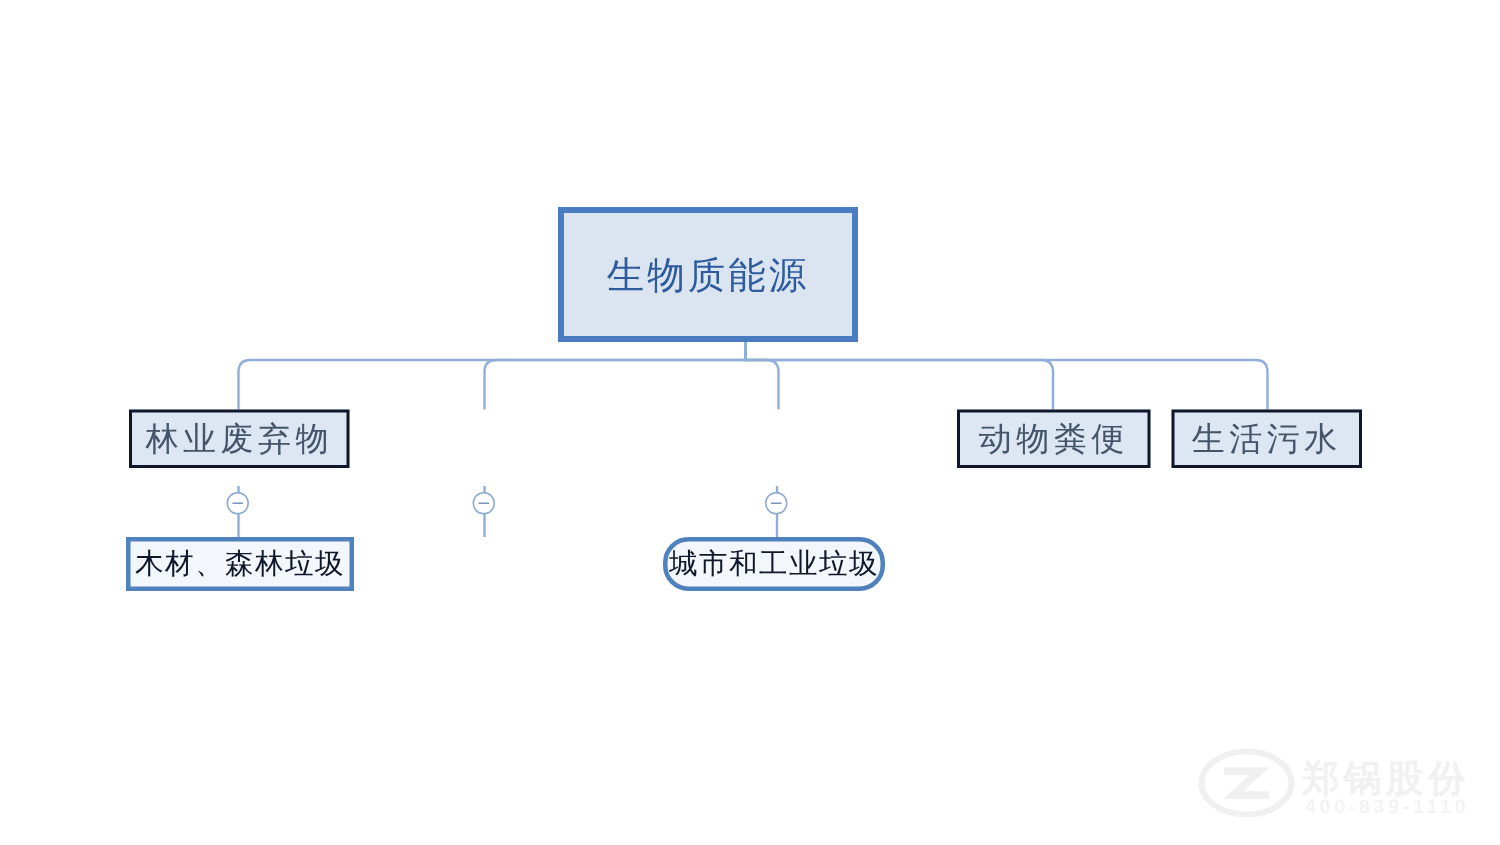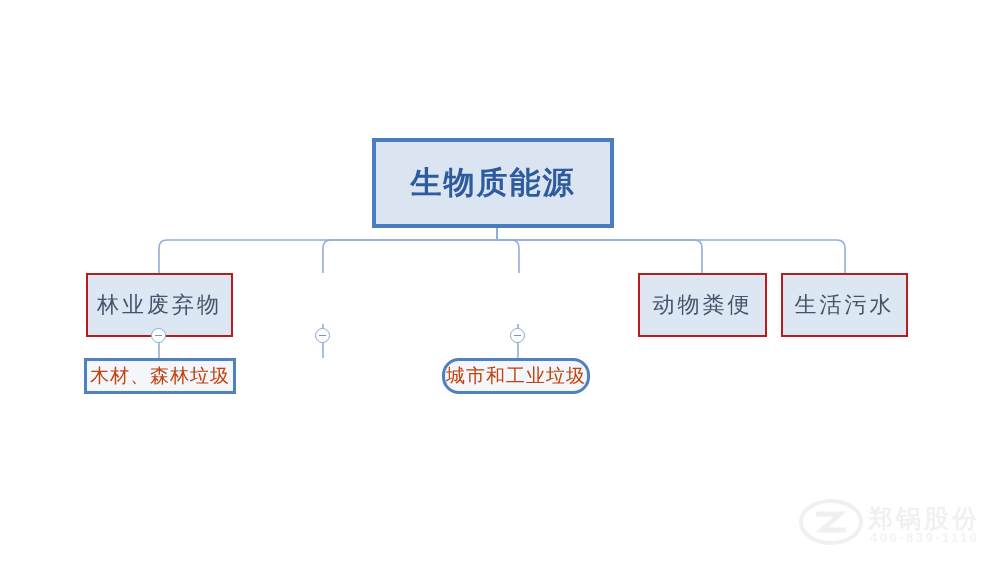--- a/index.html
+++ b/index.html
@@ -4,34 +4,34 @@
 <style>
   html,body{margin:0;padding:0;background:#ffffff;}
   body{font-family:"Liberation Sans","DejaVu Sans",sans-serif;}
   .canvas{position:relative;width:1000px;height:563px;background:#ffffff;overflow:hidden;}
 
   .connectors{position:absolute;left:0;top:0;width:1000px;height:563px;}
 
   .node{position:absolute;display:flex;align-items:center;justify-content:center;
         box-sizing:border-box;text-align:center;white-space:nowrap;}
 
-  .root-node{left:372px;top:138px;width:242px;height:90px;
+  .root-node{left:372px;top:138px;width:200px;height:90px;
              background:#dbe5f1;border:4px solid #4a7cc1;
-             font-size:31px;font-weight:bold;color:#2d5b9e;letter-spacing:2px;}
+             font-size:25px;font-weight:normal;color:#2d5b9e;letter-spacing:2px;}
 
-  .l2-node{background:#dde7f3;border:2px solid #b91c1c;height:64px;top:273px;
+  .l2-node{background:#dde7f3;border:2px solid #0f172a;height:39px;top:273px;
            font-size:22px;color:#44546a;letter-spacing:3px;}
   .l2-1{left:86px;width:147px;}
   .l2-2{left:250px;width:147px;}
   .l2-3{left:415px;width:208px;}
   .l2-4{left:638px;width:129px;}
   .l2-5{left:781px;width:127px;}
 
   .l3-node{background:#f3f6fa;border:3px solid #4f81bd;height:36px;top:358px;
-           font-size:19px;color:#c2410c;letter-spacing:1px;}
+           font-size:19px;color:#0f172a;letter-spacing:1px;}
   .l3-1{left:84px;width:152px;}
   .l3-2{left:262px;width:125px;}
   .l3-3{left:442px;width:148px;border-radius:17px;}
 
   .collapse{position:absolute;top:328px;width:13px;height:13px;border:1.5px solid #8aa8d4;
             border-radius:50%;background:#ffffff;display:flex;align-items:center;justify-content:center;}
   .collapse .bar{display:block;width:7px;height:1.5px;background:#7a96c0;}
   .c-1{left:151px;} .c-2{left:315px;} .c-3{left:510px;}
 
   .watermark{position:absolute;left:798px;top:496px;width:200px;height:60px;

